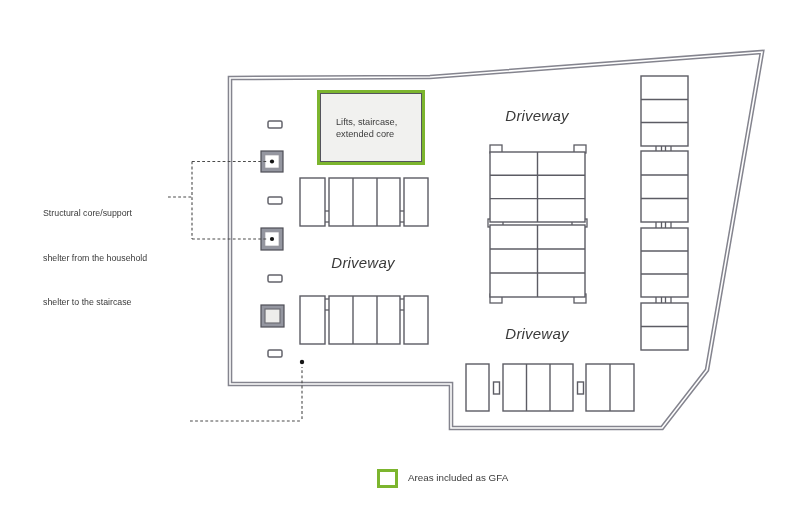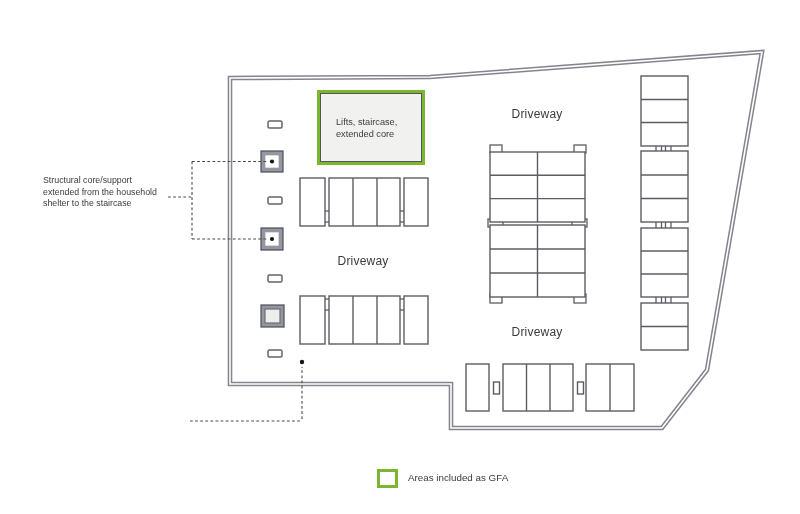--- a/index.html
+++ b/index.html
@@ -27,27 +27,27 @@
   
   .core-outer  { fill: #9496a0; stroke: #4e4e56; stroke-width: 1.2; }
   .core-inner  { fill: #ffffff; stroke: #8e8e96; stroke-width: 1; }
   .core-inner2 { fill: #ededeb; stroke: #6e6e76; stroke-width: 1.2; }
   .dot  { fill: #161616; }
   .dash { fill: none; stroke: #4a4a4a; stroke-width: 1.1; stroke-dasharray: 2.8 2.3; }
 
   
   .drv-label {
     position: absolute; transform: translateX(-50%);
-    font-size: 12px; color: #3a3a3a; letter-spacing: .2px; white-space: nowrap;
+    font-size: 15px; color: #3a3a3a; letter-spacing: .2px; white-space: nowrap; font-style: italic;
   }
   .ann {
     position: absolute; font-size: 8.8px; line-height: 11.6px;
     color: #3a3a3a; white-space: nowrap;
   }
-  .ann span { display: block; }
+  .ann span { display: block; margin-top: 33px; }
 
   .lifts-box {
     position: absolute; left: 317px; top: 90px;
     width: 108px; height: 75px; box-sizing: border-box;
     border: 3px solid #7cb52e; background: #f1f1ef;
     box-shadow: inset 0 0 0 1px #54545c;
     display: flex; flex-direction: column; justify-content: center;
     padding-left: 16px; font-size: 9.2px; line-height: 12px; color: #3c3c3c;
   }
   .lifts-box span { display: block; }
@@ -177,21 +177,21 @@
     <span>Lifts, staircase,</span>
     <span>extended core</span>
   </div>
 
   <div class="drv-label" style="left:537px; top:107px;">Driveway</div>
   <div class="drv-label" style="left:363px; top:254px;">Driveway</div>
   <div class="drv-label" style="left:537px; top:325px;">Driveway</div>
 
   <div class="ann" style="left:43px; top:175px;">
     <span>Structural core/support</span>
-    <span>extended from the household</span>
+    <span>shelter from the household</span>
     <span>shelter to the staircase</span>
   </div>
 
 
   <div class="legend-box"></div>
   <div class="legend-label">Areas included as GFA</div>
 
 </div>
 
 </body></html>

